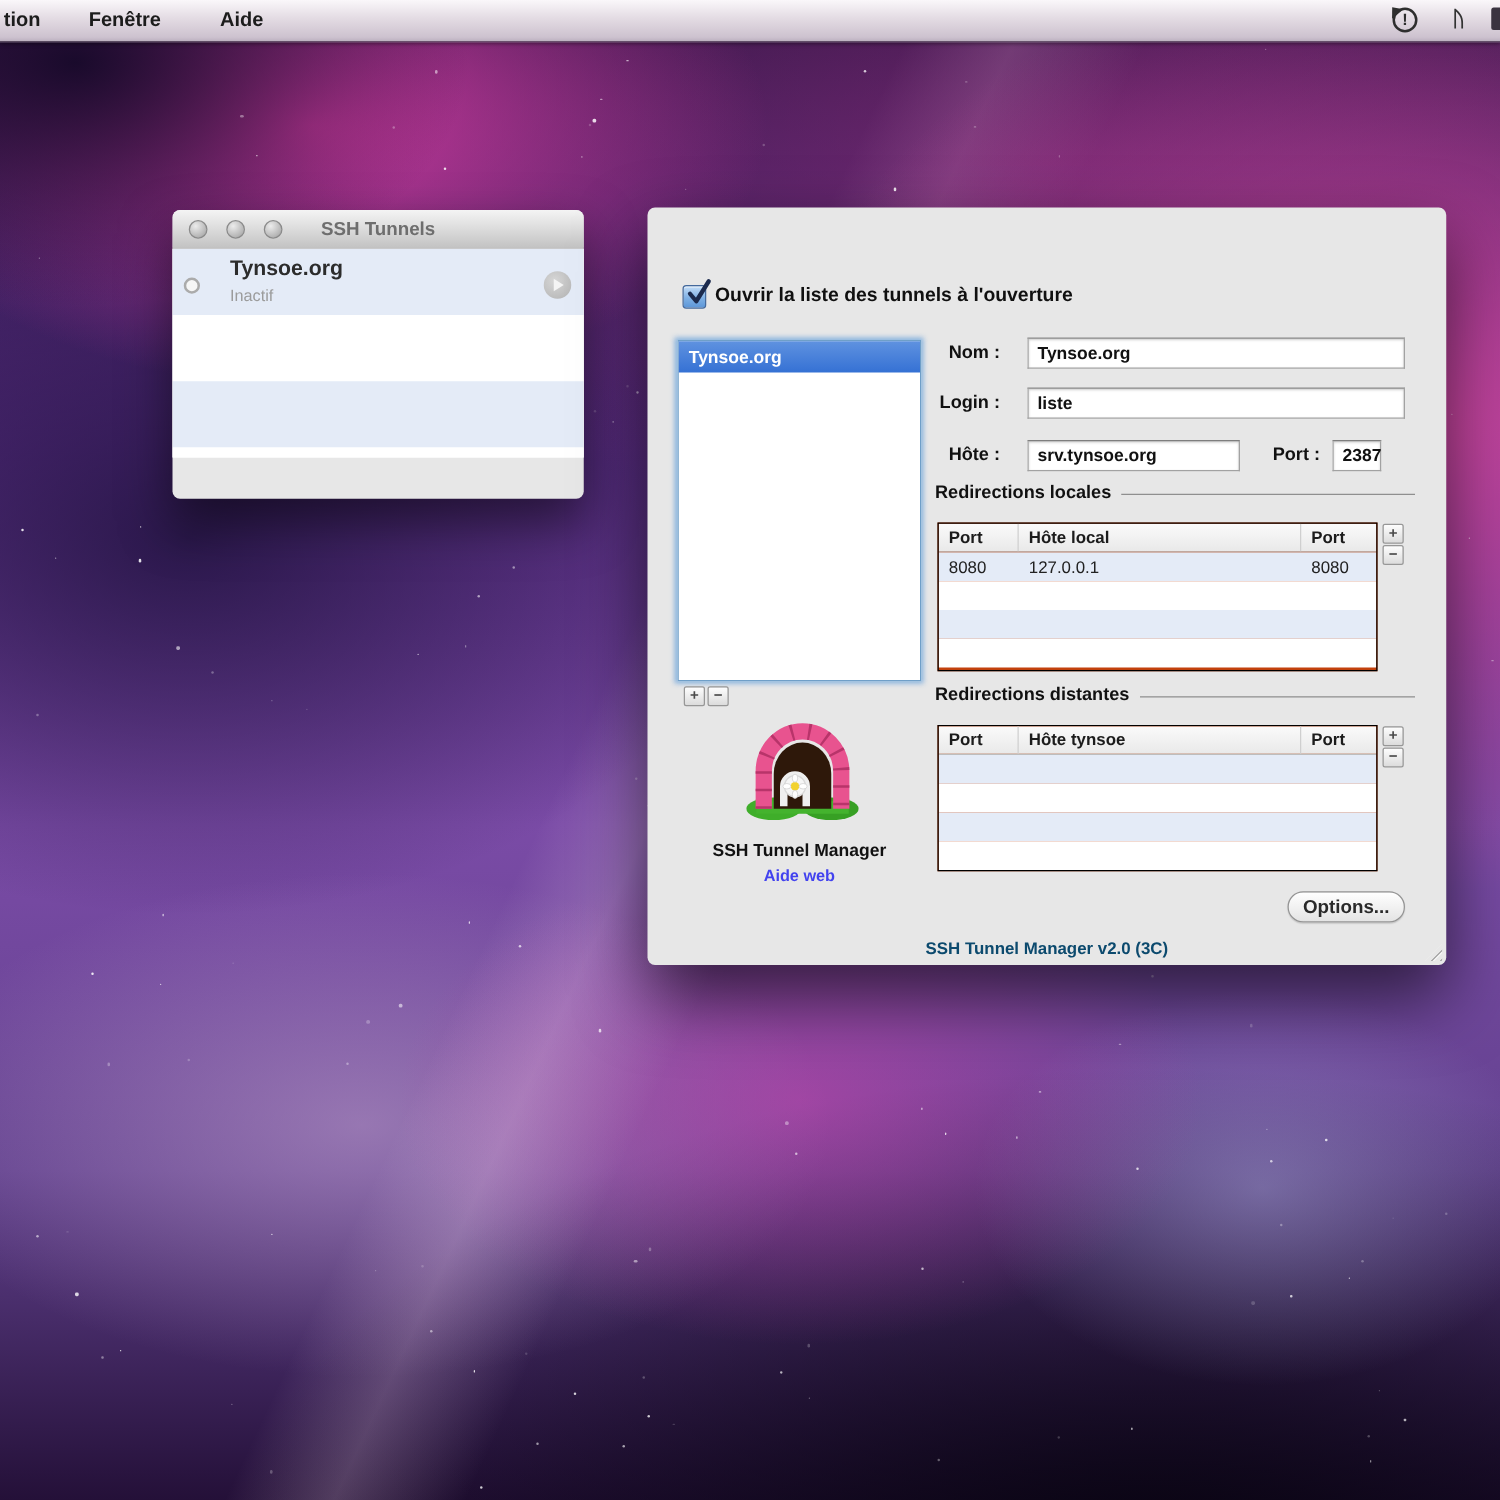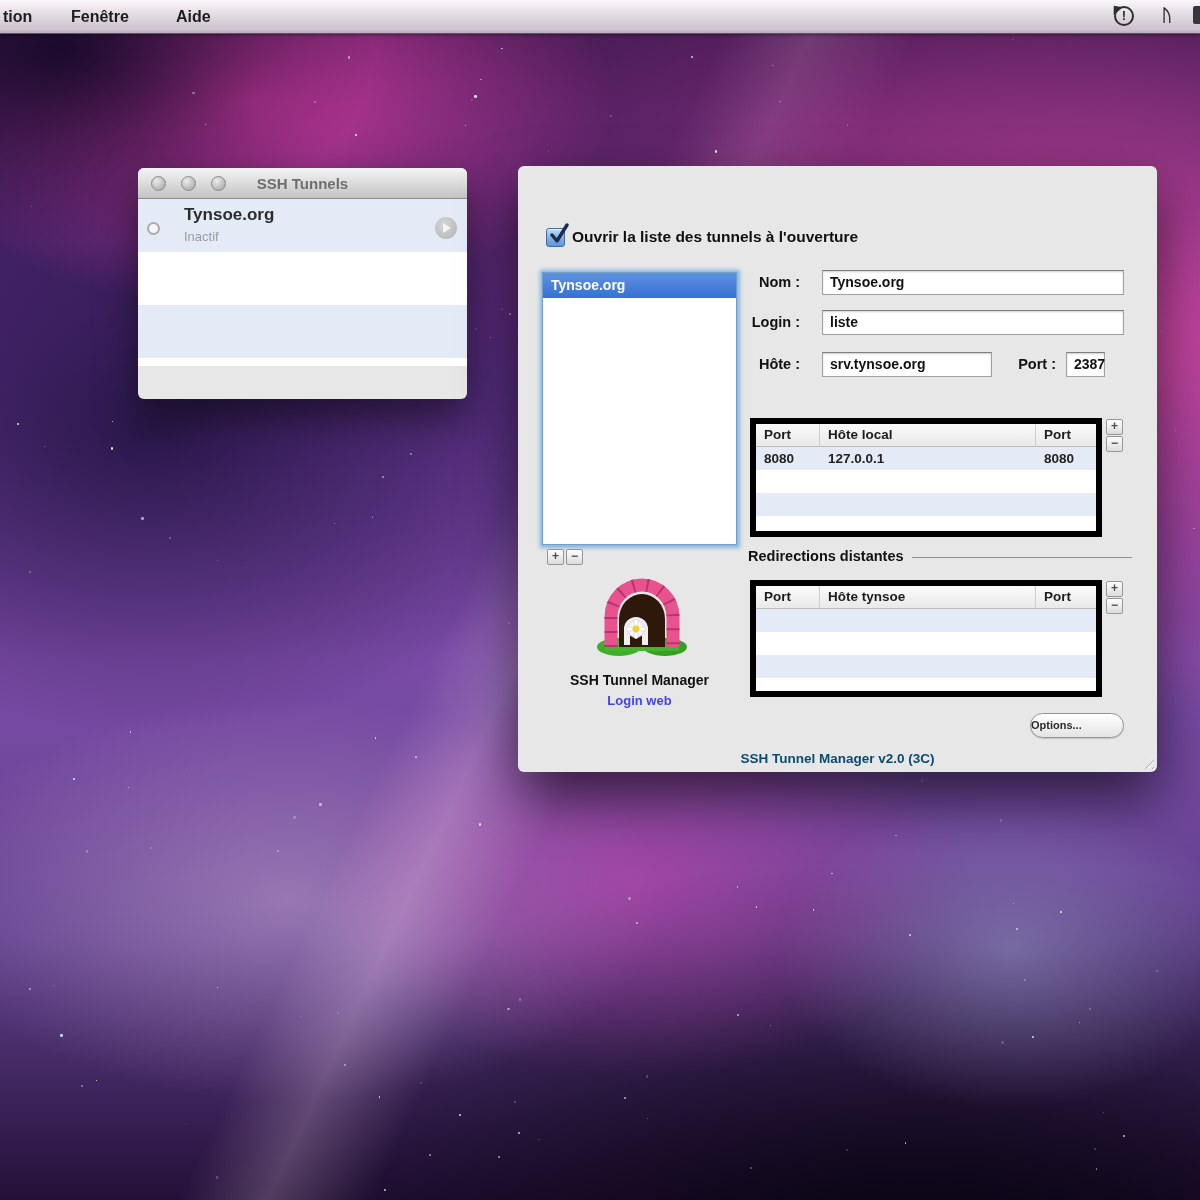--- a/index.html
+++ b/index.html
@@ -99,39 +99,39 @@
   .lbl-nom{left:210px;top:108px;width:72px;}   .fld-nom{left:304px;top:104px;width:302px;}
   .lbl-login{left:210px;top:148px;width:72px;} .fld-login{left:304px;top:144px;width:302px;}
   .lbl-hote{left:210px;top:190px;width:72px;}  .fld-hote{left:304px;top:186px;width:170px;}
   .lbl-port{left:474px;top:190px;width:64px;}  .fld-port{left:548px;top:186px;width:39px;}
 
   .section-title{position:absolute;left:230px;width:384px;display:flex;align-items:center;font-size:14.5px;font-weight:700;color:#111;}
   .section-title::after{content:"";flex:1;height:1px;background:#8f8f8f;margin-left:8px;margin-top:3px;}
   .sec-local{top:220px;}
   .sec-remote{top:382px;}
 
-  .redir-table{position:absolute;left:232px;width:352px;background:#c2410c;border:6px solid #000000;box-sizing:border-box;overflow:hidden;}
+  .redir-table{position:absolute;left:232px;width:352px;background:#c2410c;border:1px solid #000000;box-sizing:border-box;overflow:hidden;}
   .tbl-local{top:252px;height:119px;}
   .tbl-remote{top:414px;height:117px;}
   .tbl-header{position:absolute;left:0;right:0;top:0;height:23px;display:flex;
     background:linear-gradient(180deg,#fafafa,#e9e9e9);border-bottom:1px solid #bdbdbd;box-sizing:border-box;}
   .th{font-size:13.5px;font-weight:700;color:#1c1c1c;line-height:22px;padding-left:8px;box-sizing:border-box;border-right:1px solid #cfcfcf;}
   .th.c1{width:64px;} .th.c2{flex:1;} .th.c3{width:60px;border-right:none;}
   .tbl-body{position:absolute;left:0;right:0;top:23px;bottom:0;}
   .stripe{position:absolute;left:0;right:0;height:23px;}
   .data-row{position:absolute;left:0;right:0;top:0;height:23px;display:flex;}
-  .td{font-size:13.5px;font-weight:700;color:#222;line-height:23px;padding-left:8px;box-sizing:border-box;}
+  .td{font-size:13.5px;font-weight:400;color:#222;line-height:23px;padding-left:8px;box-sizing:border-box;}
   .td.c1{width:64px;} .td.c2{flex:1;} .td.c3{width:60px;}
   .tbl-btns-local{left:588px;top:253px;} .tbl-btns-remote{left:588px;top:415px;}
   .tbl-btns{position:absolute;width:17px;}
   .tbl-btns .small-btn{position:relative;left:0;top:0;display:block;margin-bottom:1px;}
 
   .options-btn{position:absolute;left:512px;top:547px;width:94px;height:25px;border:1px solid #949494;border-radius:13px;
-    background:linear-gradient(180deg,#ffffff,#e4e4e4);box-sizing:border-box;line-height:23px;
-    font-size:11px;font-weight:700;color:#2a2a2a;box-shadow:0 1px 1px rgba(0,0,0,.15);}
+    background:linear-gradient(180deg,#ffffff,#e4e4e4);box-sizing:border-box;text-align:center;line-height:23px;
+    font-size:15px;font-weight:700;color:#2a2a2a;box-shadow:0 1px 1px rgba(0,0,0,.15);}
   .version{position:absolute;left:0;right:0;top:585px;text-align:center;font-size:13.5px;font-weight:700;color:#0c4a6e;}
   .resize-grip{position:absolute;right:3px;bottom:3px;width:14px;height:14px;
     background:repeating-linear-gradient(135deg,transparent 0 3px,#adadad 3px 4px,#f2f2f2 4px 5px);
     clip-path:polygon(100% 0,100% 100%,0 100%);}
   .stripe-blue{background:#e4ebf7;}
   .stripe-white{background:#fff;}
 </style>
 </head>
 <body>
 
@@ -356,31 +356,34 @@
       <circle cx="39" cy="58" r="3.4" fill="#f2d22e"></circle>
       <g fill="#ffffff" stroke="#cfcfcf" stroke-width="0.6">
         <ellipse cx="39" cy="51.5" rx="2.2" ry="3.2"></ellipse>
         <ellipse cx="39" cy="64.5" rx="2.2" ry="3.2"></ellipse>
         <ellipse cx="32.5" cy="58" rx="3.2" ry="2.2"></ellipse>
         <ellipse cx="45.5" cy="58" rx="3.2" ry="2.2"></ellipse>
       </g>
     </svg>
   </div>
   <div class="brand-name">SSH Tunnel Manager</div>
-  <div class="site-link">Login web</div>
+  <div class="site-link">Aide web</div>
 
   <span class="f-label lbl-nom">Nom :</span>
   <div class="f-field fld-nom">Tynsoe.org</div>
   <span class="f-label lbl-login">Login :</span>
   <div class="f-field fld-login">liste</div>
   <span class="f-label lbl-hote">Hôte :</span>
   <div class="f-field fld-hote">srv.tynsoe.org</div>
   <span class="f-label lbl-port">Port :</span>
   <div class="f-field fld-port">2387</div>
 
+  <div class="section-title sec-local">
+    <span>Redirections locales</span>
+  </div>
   <div class="redir-table tbl-local">
     <div class="tbl-header">
       <span class="th c1">Port</span>
       <span class="th c2">Hôte local</span>
       <span class="th c3">Port</span>
     </div>
     <div class="tbl-body">
       <div class="stripe stripe-blue" style="top:0"></div>
       <div class="stripe stripe-white" style="top:23px"></div>
       <div class="stripe stripe-blue" style="top:46px"></div>

